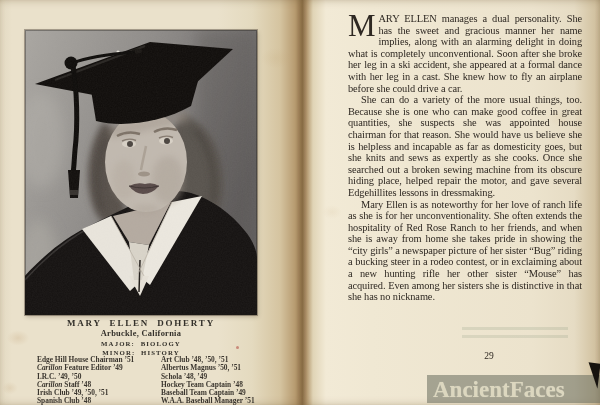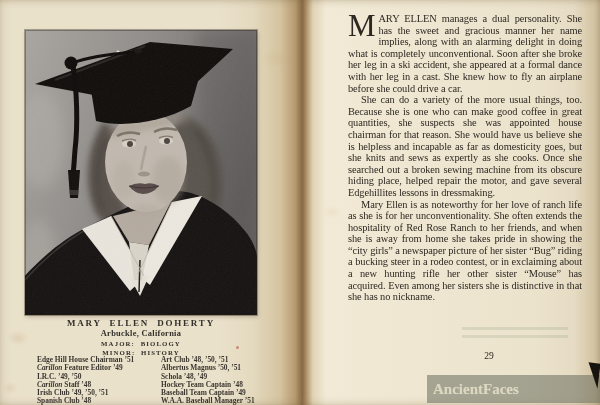--- a/index.html
+++ b/index.html
@@ -35,21 +35,21 @@
   .rp-text p.indent{text-indent:13px;}
   .dropcap{float:left;font-size:31px;line-height:22px;padding:2px 3px 0 0;color:#2e2822;}
   .page-num{position:absolute;left:476px;top:351px;width:26px;text-align:center;
             font-size:9.5px;color:#2e2822;}
   .bleed{position:absolute;left:462px;top:325px;width:106px;height:18px;opacity:.30;filter:blur(.7px);
     background:repeating-linear-gradient(180deg, transparent 0 2px, rgba(105,128,100,.55) 2px 5px,
                transparent 5px 10px, rgba(105,128,100,.5) 10px 13px, transparent 13px 18px);}
   .watermark{position:absolute;left:427px;top:375px;width:173px;height:28px;
              background:rgba(103,107,92,.55);display:flex;align-items:center;
              padding-left:6px;box-sizing:border-box;}
-  .watermark span{font-weight:bold;font-size:15px;color:#dcd7bf;line-height:1;
+  .watermark span{font-weight:bold;font-size:23px;color:#dcd7bf;line-height:1;
                   text-shadow:0 0 1px rgba(255,255,248,.35);}
   .wedge{position:absolute;left:587px;top:363px;width:0;height:0;
          border-top:25px solid #17130e;border-left:12px solid transparent;transform:rotate(7deg);}
   .dot{position:absolute;left:236px;top:346px;width:3px;height:3px;border-radius:50%;background:#c98a7a;}
 </style>
 </head>
 <body>
 
 <div class="book">
 

